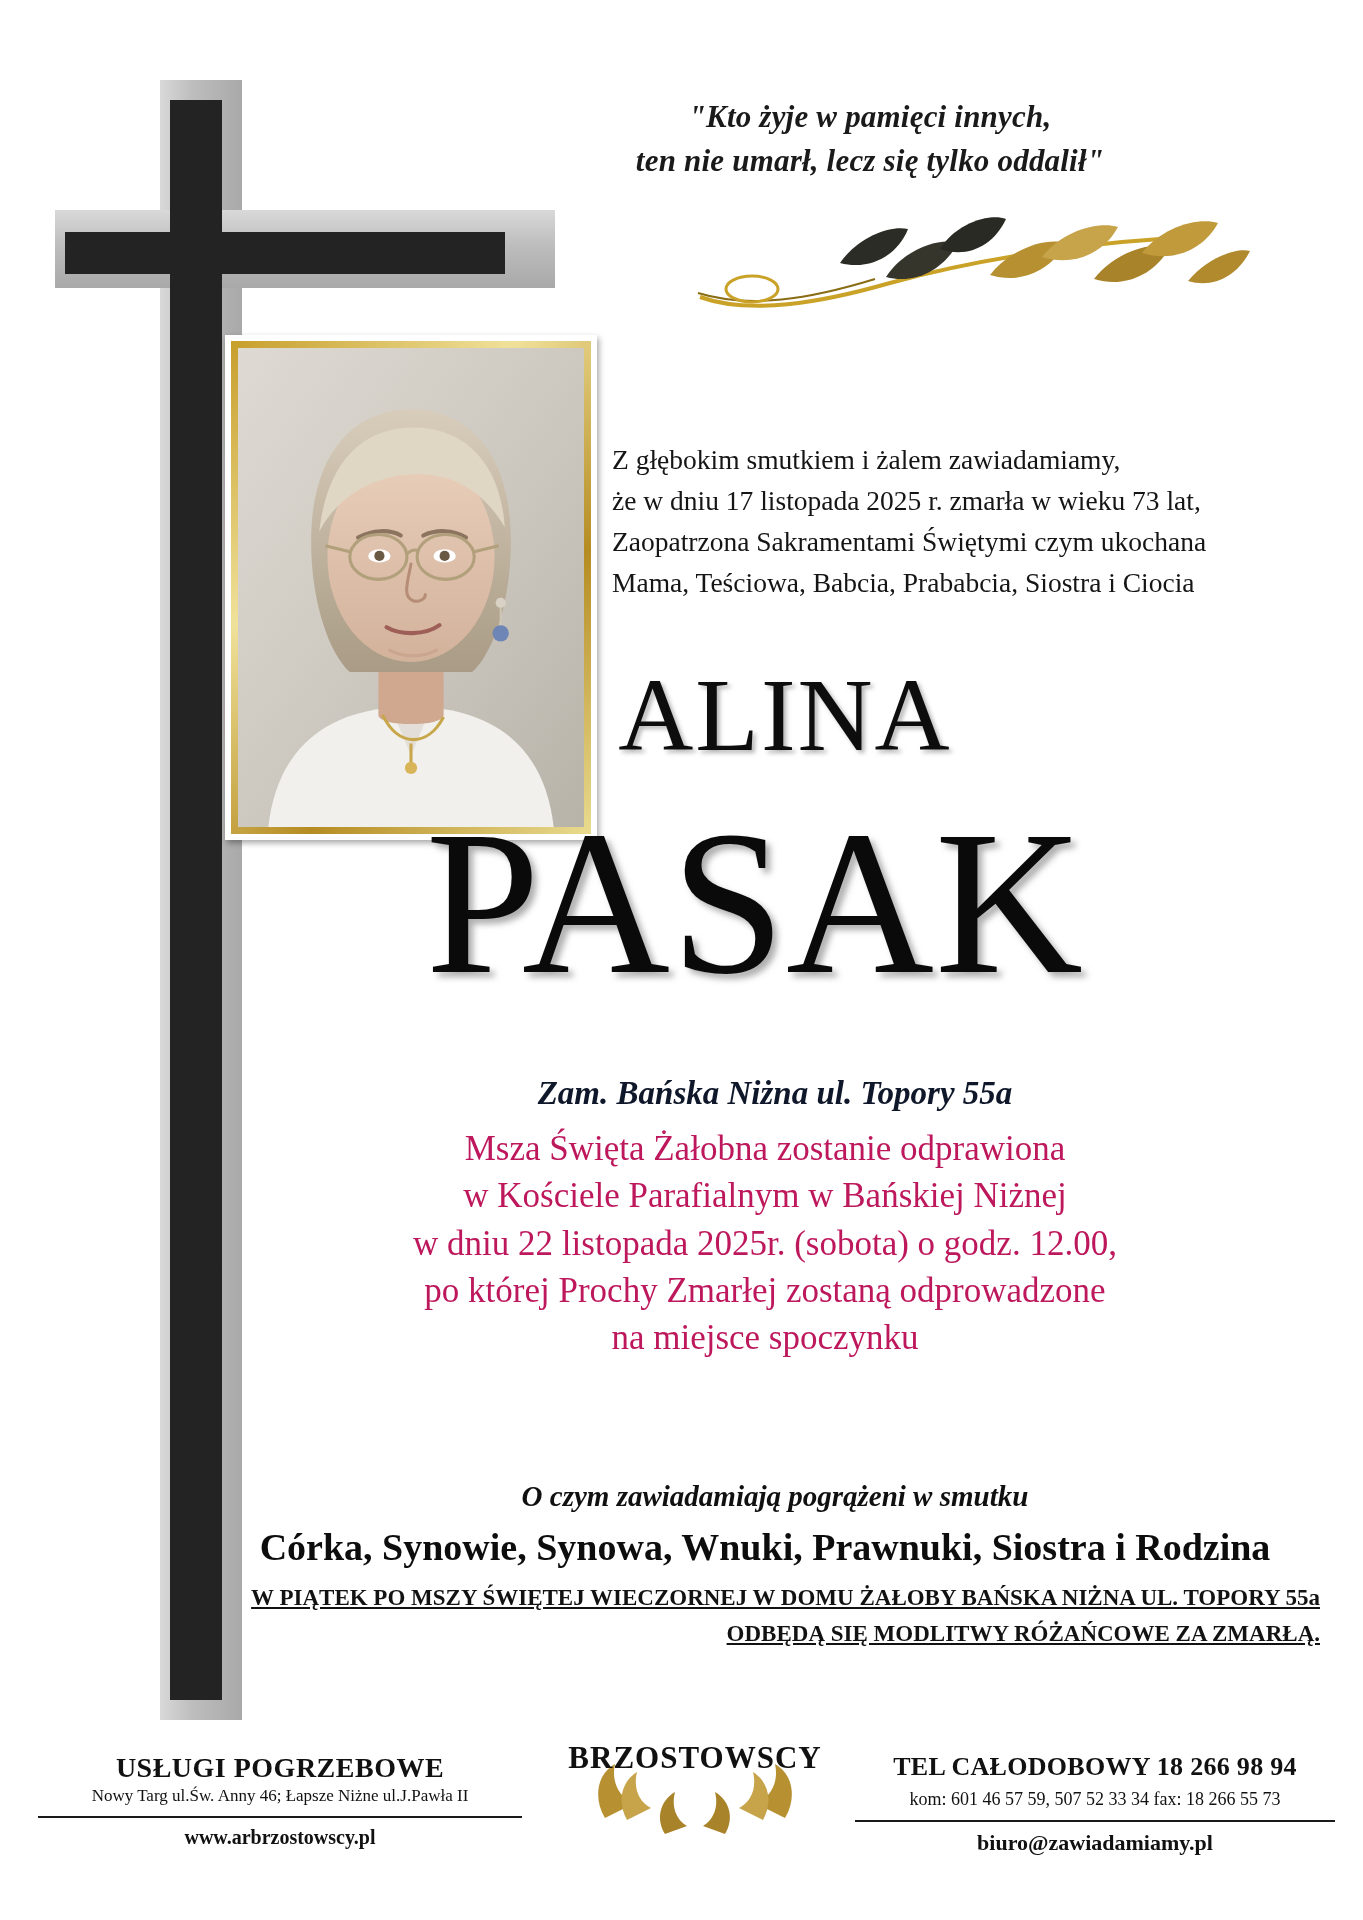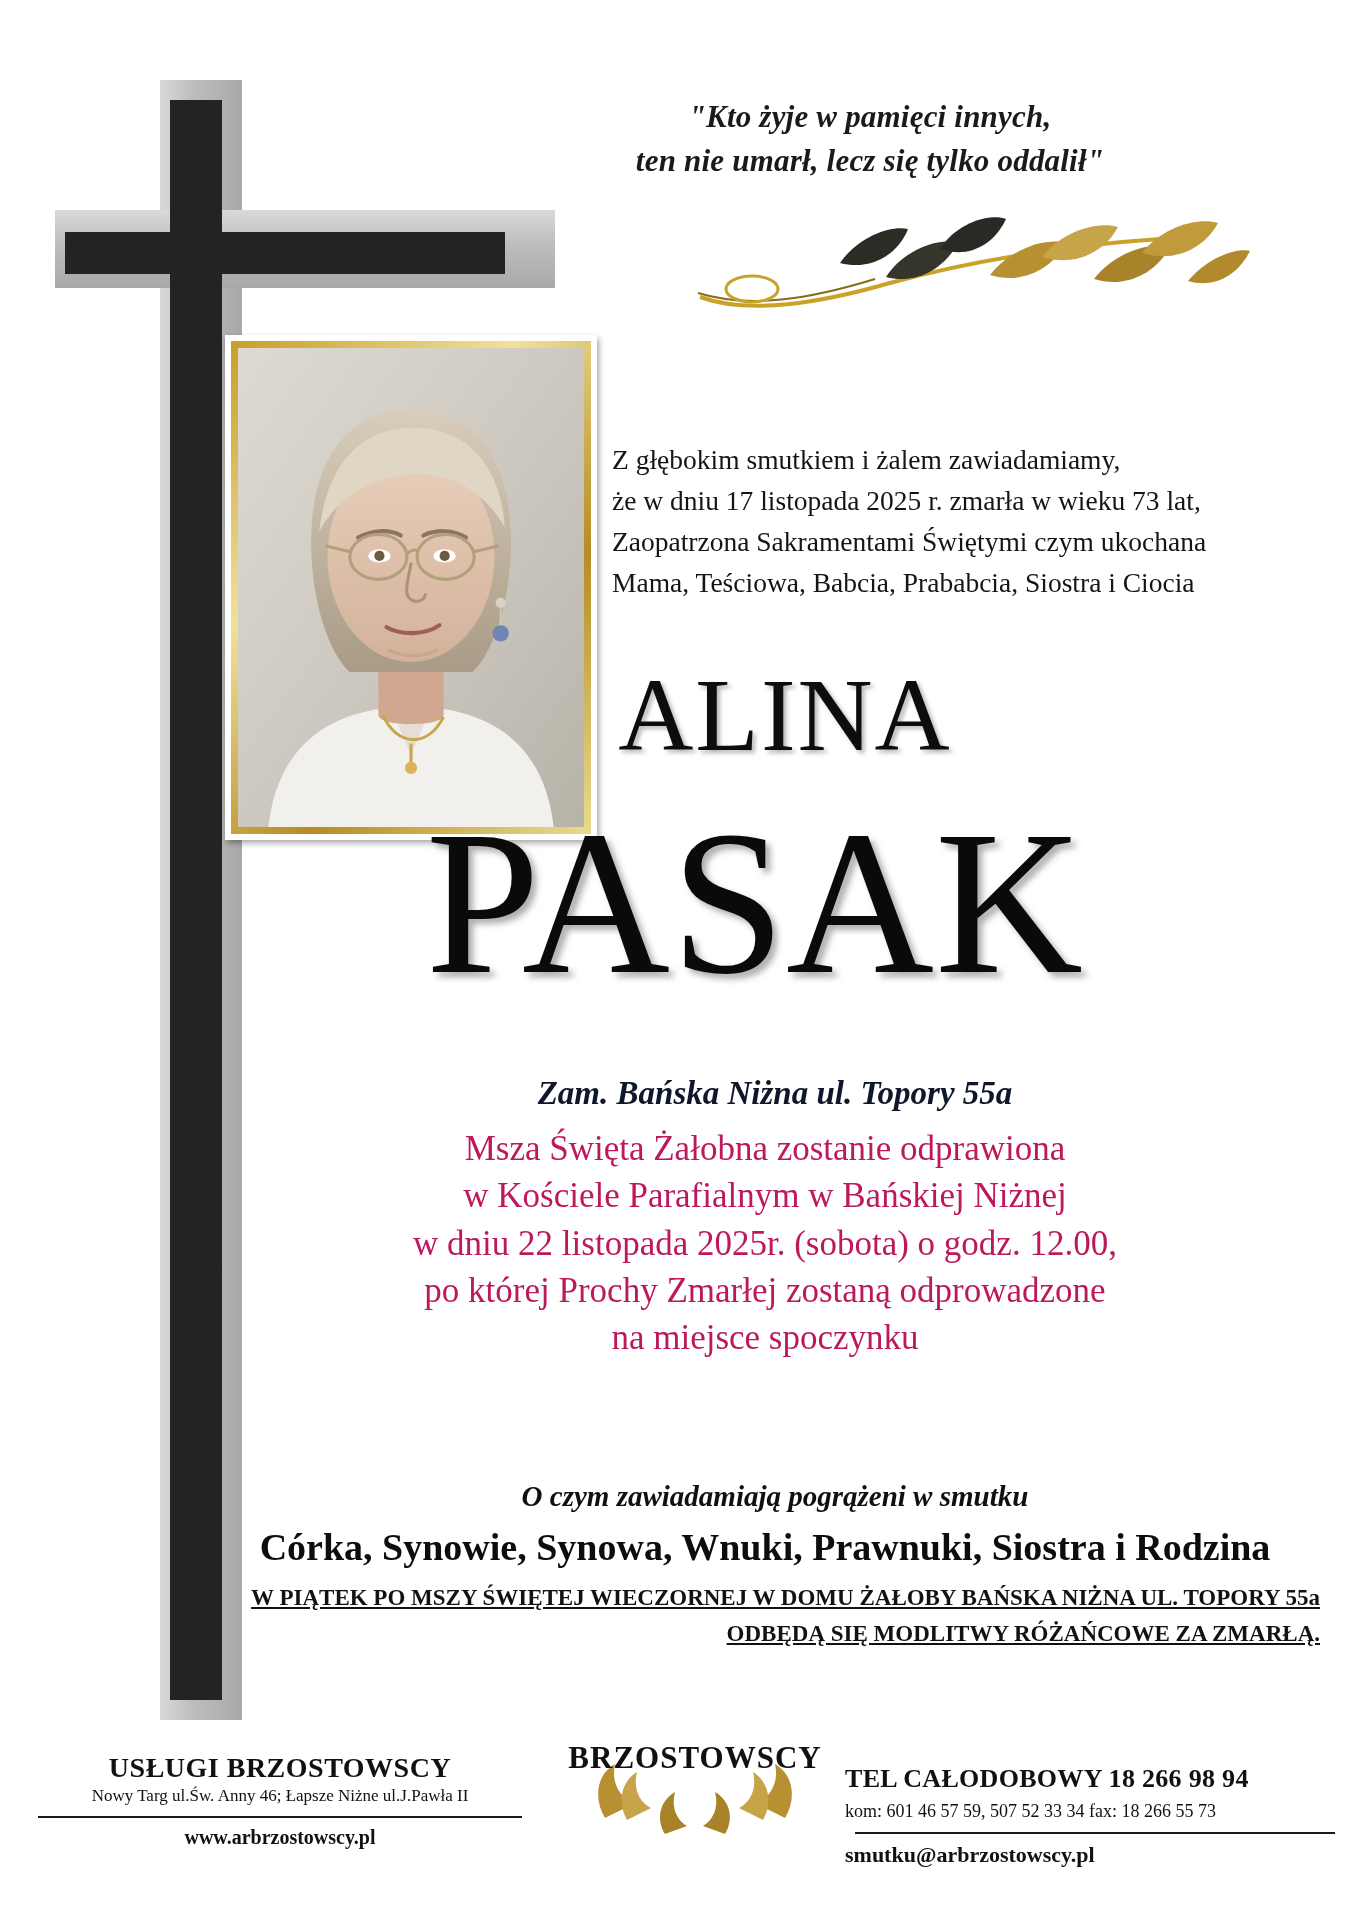--- a/index.html
+++ b/index.html
@@ -256,22 +256,23 @@
     position: absolute;
     left: 545px;
     top: 8px;
     width: 300px;
     height: 95px;
   }
 
   .footer-right {
     position: absolute;
     left: 845px;
-    top: 24px;
+    top: 12px;
     width: 500px;
+    text-align: center;
   }
   .footer-right .tel {
     font-size: 26px;
     font-weight: bold;
     letter-spacing: 0.3px;
   }
   .footer-right .kom {
     font-size: 18px;
     margin-top: 7px;
   }
@@ -405,21 +406,21 @@
 <div class="informing">O czym zawiadamiają pogrążeni w smutku</div>
 <div class="family">Córka, Synowie, Synowa, Wnuki, Prawnuki, Siostra i Rodzina</div>
 <div class="rosary">
   <span>W PIĄTEK PO MSZY ŚWIĘTEJ WIECZORNEJ W DOMU ŻAŁOBY BAŃSKA NIŻNA UL. TOPORY 55a</span><br>
   <span>ODBĘDĄ SIĘ MODLITWY RÓŻAŃCOWE ZA ZMARŁĄ.</span>
 </div>
 
 <div class="footer">
 
   <div class="footer-left">
-    <div class="title">USŁUGI BRZOSTOWSCY</div>
+    <div class="title">USŁUGI POGRZEBOWE</div>
     <div class="addr">Nowy Targ ul.Św. Anny 46; Łapsze Niżne ul.J.Pawła  II</div>
     <div class="rule"></div>
     <div class="www">www.arbrzostowscy.pl</div>
   </div>
 
   <div class="logo-orn">
     <svg viewBox="0 0 300 95" width="300" height="95" xmlns="http://www.w3.org/2000/svg">
       <path d="M60,70 C48,50 52,26 70,16 C66,34 74,48 88,56" fill="#b79131"></path>
       <path d="M82,72 C72,54 76,34 92,24 C88,40 94,54 106,60" fill="#c7a349"></path>
       <path d="M240,70 C252,50 248,26 230,16 C234,34 226,48 212,56" fill="#b79131"></path>
@@ -430,15 +431,15 @@
   </div>
 
   <div class="footer-logo">
     <div class="brz">BRZOSTOWSCY</div>
   </div>
 
   <div class="footer-right">
     <div class="tel">TEL CAŁODOBOWY 18 266 98 94</div>
     <div class="kom">kom: 601 46 57 59, 507 52 33 34 fax: 18 266 55 73</div>
     <div class="rule"></div>
-    <div class="mail">smutku@arbrzostowscy.pl</div>
+    <div class="mail">biuro@zawiadamiamy.pl</div>
   </div>
 </div>
 
 </body></html>

